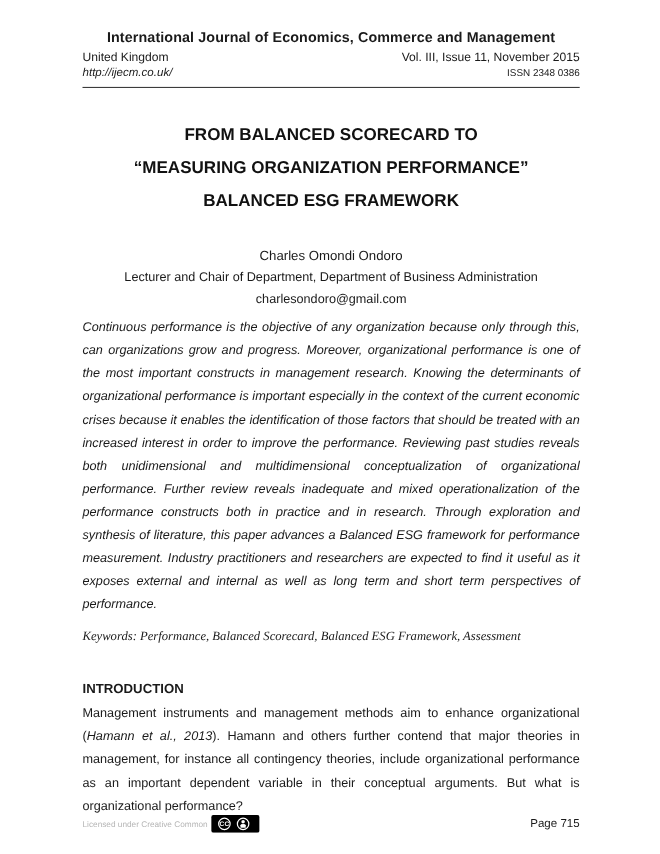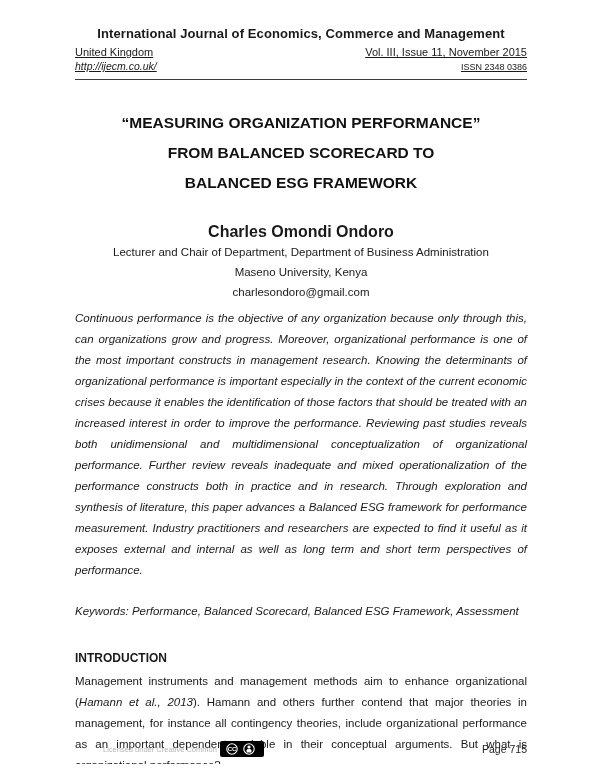--- a/index.html
+++ b/index.html
@@ -21,21 +21,20 @@
     font-size: 13px;
     text-align: center;
     letter-spacing: 0.1px;
   }
   .header-row {
     display: flex;
     justify-content: space-between;
     align-items: baseline;
     margin-top: 5px;
     font-size: 11px;
-    text-decoration: underline;
   }
   .header-row.second { margin-top: 2px; }
   .url { font-style: italic; font-size: 10.5px; }
   .issn { font-size: 9px; }
   .rule {
     border: none;
     border-top: 1.3px solid #3c3c3c;
     margin: 7px 0 0 0;
   }
 
@@ -47,53 +46,54 @@
     line-height: 30px;
     color: #111;
   }
 
   .author-block {
     margin-top: 24px;
     text-align: center;
     font-size: 11.5px;
     line-height: 20px;
   }
-  .author-name { font-weight: bold; font-size: 16px; }
+  .author-name { font-weight: normal; font-size: 12px; }
 
   .section-heading {
     margin-top: 26px;
     font-weight: bold;
     font-size: 12px;
   }
   .intro-heading { margin-top: 34px; }
 
   .body-text {
     margin-top: 6px;
     font-size: 11.5px;
     line-height: 21px;
     text-align: justify;
   }
   .abstract-text { font-style: italic; }
   .keywords {
-    margin-top: 24px;
+    margin-top: 12px;
     font-style: italic;
     font-size: 11.5px;
+    font-family: Liberation Serif, serif;
   }
   .cite-italic { font-style: italic; }
 
   footer {
     position: absolute;
     left: 75px;
     right: 73px;
     bottom: 7px;
     display: flex;
     justify-content: space-between;
     align-items: center;
   }
-  .license { display: flex; align-items: center; gap: 3px; margin-left: 28px; }
+  .license { display: flex; align-items: center; gap: 3px; }
   .license-text { color: #b5b5b5; font-size: 7.5px; }
   .cc-badge { display: inline-block; line-height: 0; cursor: pointer; }
   .page-number { font-size: 10.5px; color: #1a1a1a; padding-left: 48px; }
 </style>
 </head>
 <body>
 
 <div class="page">
   <div class="content">
 
@@ -104,29 +104,28 @@
         <span>Vol. III, Issue 11, November 2015</span>
       </div>
       <div class="header-row second">
         <span class="url">http://ijecm.co.uk/</span>
         <span class="issn">ISSN 2348 0386</span>
       </div>
       <hr class="rule">
     </header>
 
     <div class="title-block">
+      <div>FROM BALANCED SCORECARD TO</div>
       <div>“MEASURING ORGANIZATION PERFORMANCE”</div>
-      <div>FROM BALANCED SCORECARD TO</div>
       <div>BALANCED ESG FRAMEWORK</div>
     </div>
 
     <div class="author-block">
       <div class="author-name">Charles Omondi Ondoro</div>
       <div>Lecturer and Chair of Department, Department of Business Administration</div>
-      <div>Maseno University, Kenya</div>
       <div>charlesondoro@gmail.com</div>
     </div>
 
     <section>
       <p class="body-text abstract-text">Continuous performance is the objective of any organization because only through this, can organizations grow and progress. Moreover, organizational performance is one of the most important constructs in management research. Knowing the determinants of organizational performance is important especially in the context of the current economic crises because it enables the identification of those factors that should be treated with an increased interest in order to improve the performance. Reviewing past studies reveals both unidimensional and multidimensional conceptualization of organizational performance. Further review reveals inadequate and mixed operationalization of the performance constructs both in practice and in research. Through exploration and synthesis of literature, this paper advances a Balanced ESG framework for performance measurement. Industry practitioners and researchers are expected to find it useful as it exposes external and internal as well as long term and short term perspectives of performance.</p>
       <div class="keywords">Keywords: Performance, Balanced Scorecard, Balanced ESG Framework, Assessment</div>
     </section>
 
     <section>
       <div class="section-heading intro-heading">INTRODUCTION</div>

